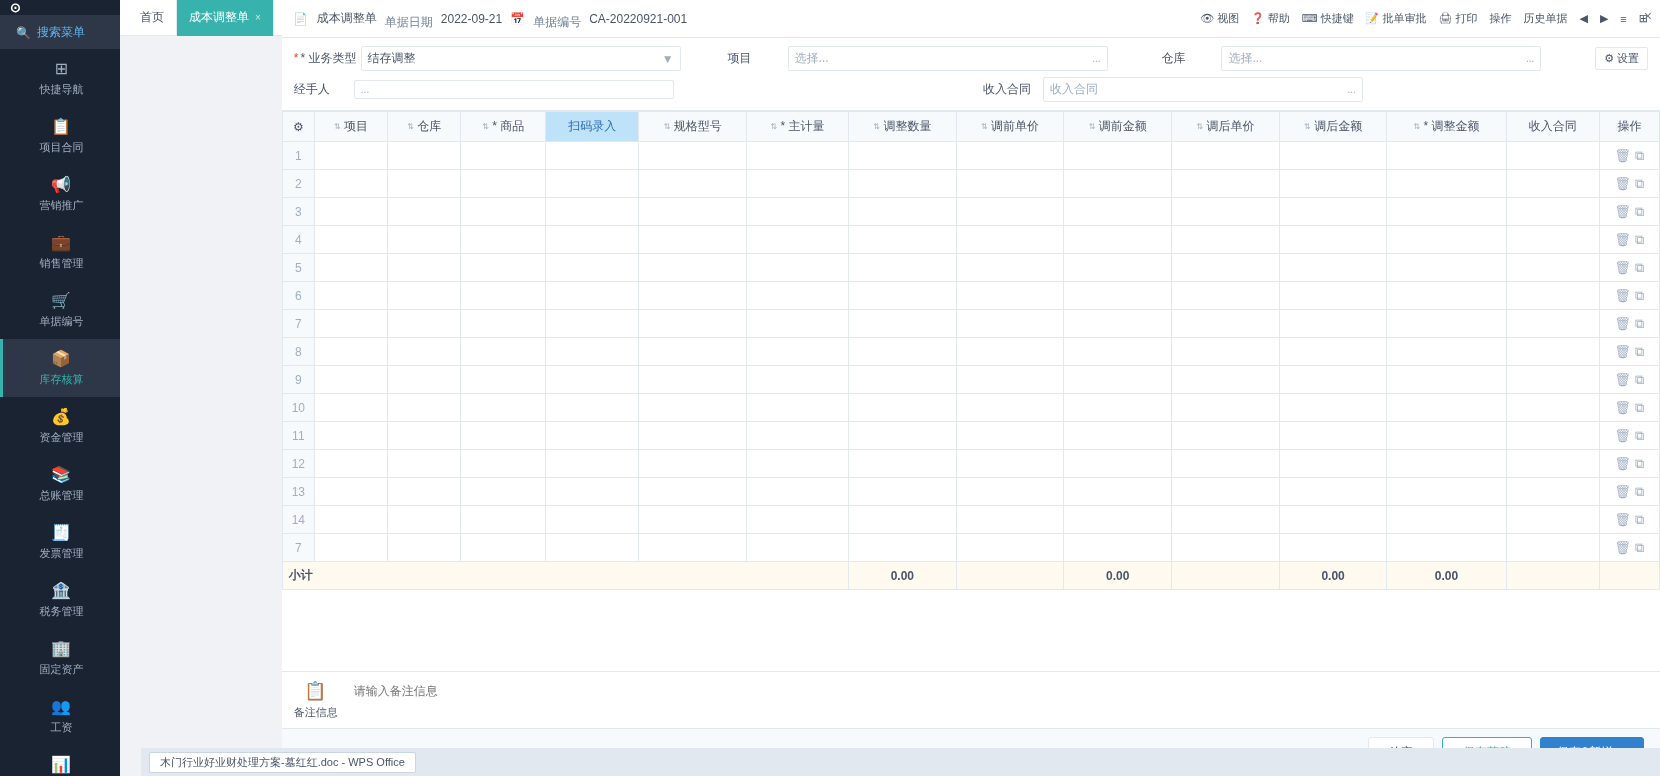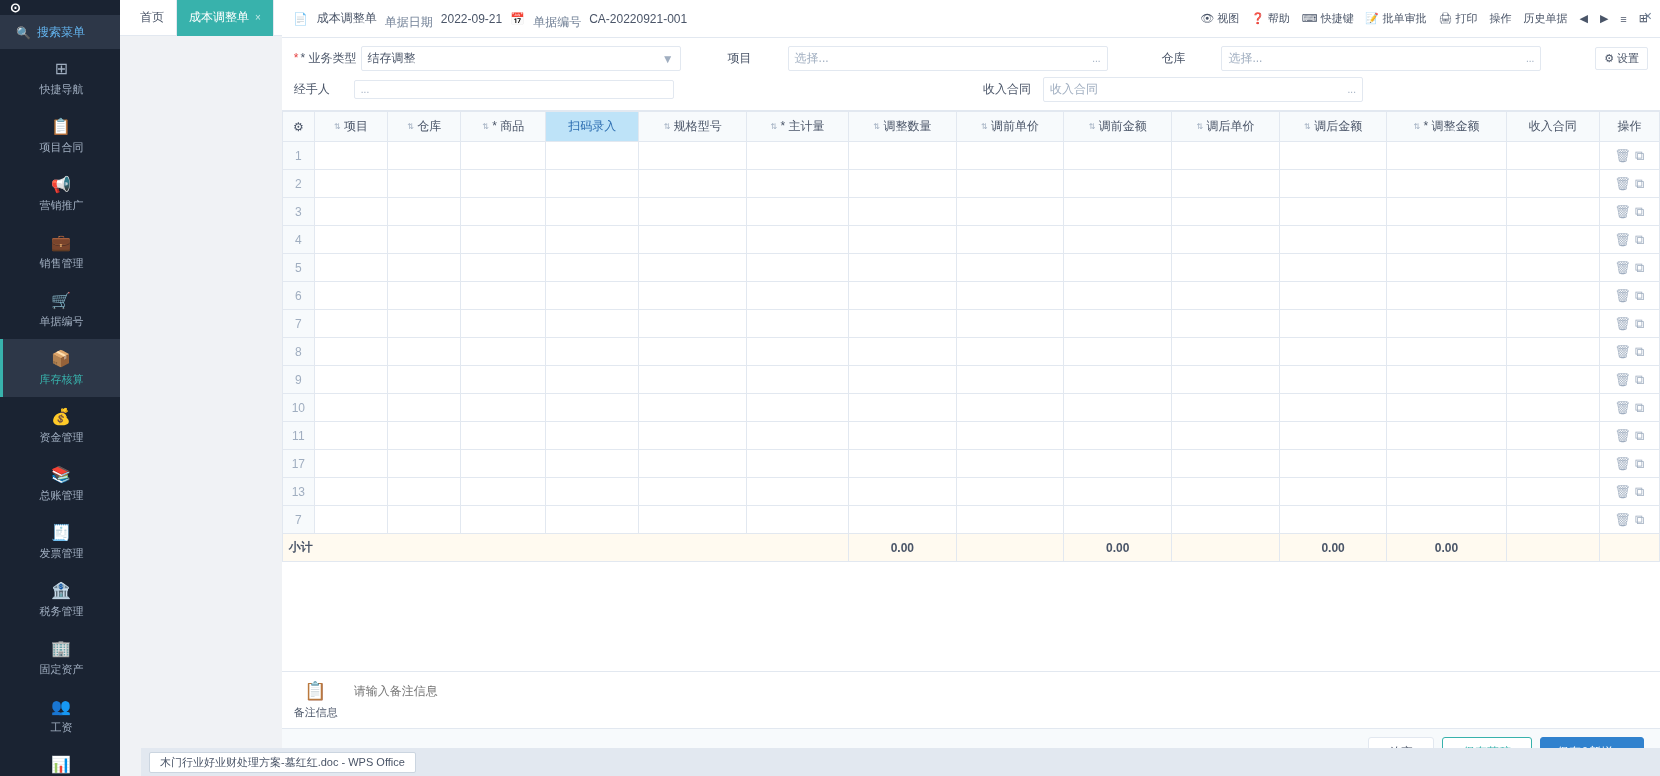--- a/index.html
+++ b/index.html
@@ -815,21 +815,21 @@
               <td></td>
               <td></td>
               <td class="action-cell">
                 <div class="action-icons">
       <span class="action-icon">🗑</span>
       <span class="action-icon">⧉</span>
     </div>
               </td>
             </tr>
             <tr>
-              <td class="row-num">17</td>
+              <td class="row-num">12</td>
               <td></td>
               <td></td>
               <td></td>
               <td></td>
               <td></td>
               <td></td>
               <td></td>
               <td></td>
               <td></td>
               <td></td>
@@ -838,20 +838,42 @@
               <td></td>
               <td class="action-cell">
                 <div class="action-icons">
       <span class="action-icon">🗑</span>
       <span class="action-icon">⧉</span>
     </div>
               </td>
             </tr>
             <tr>
               <td class="row-num">13</td>
+              <td></td>
+              <td></td>
+              <td></td>
+              <td></td>
+              <td></td>
+              <td></td>
+              <td></td>
+              <td></td>
+              <td></td>
+              <td></td>
+              <td></td>
+              <td></td>
+              <td></td>
+              <td class="action-cell">
+                <div class="action-icons">
+      <span class="action-icon">🗑</span>
+      <span class="action-icon">⧉</span>
+    </div>
+              </td>
+            </tr>
+            <tr>
+              <td class="row-num">14</td>
               <td></td>
               <td></td>
               <td></td>
               <td></td>
               <td></td>
               <td></td>
               <td></td>
               <td></td>
               <td></td>
               <td></td>

